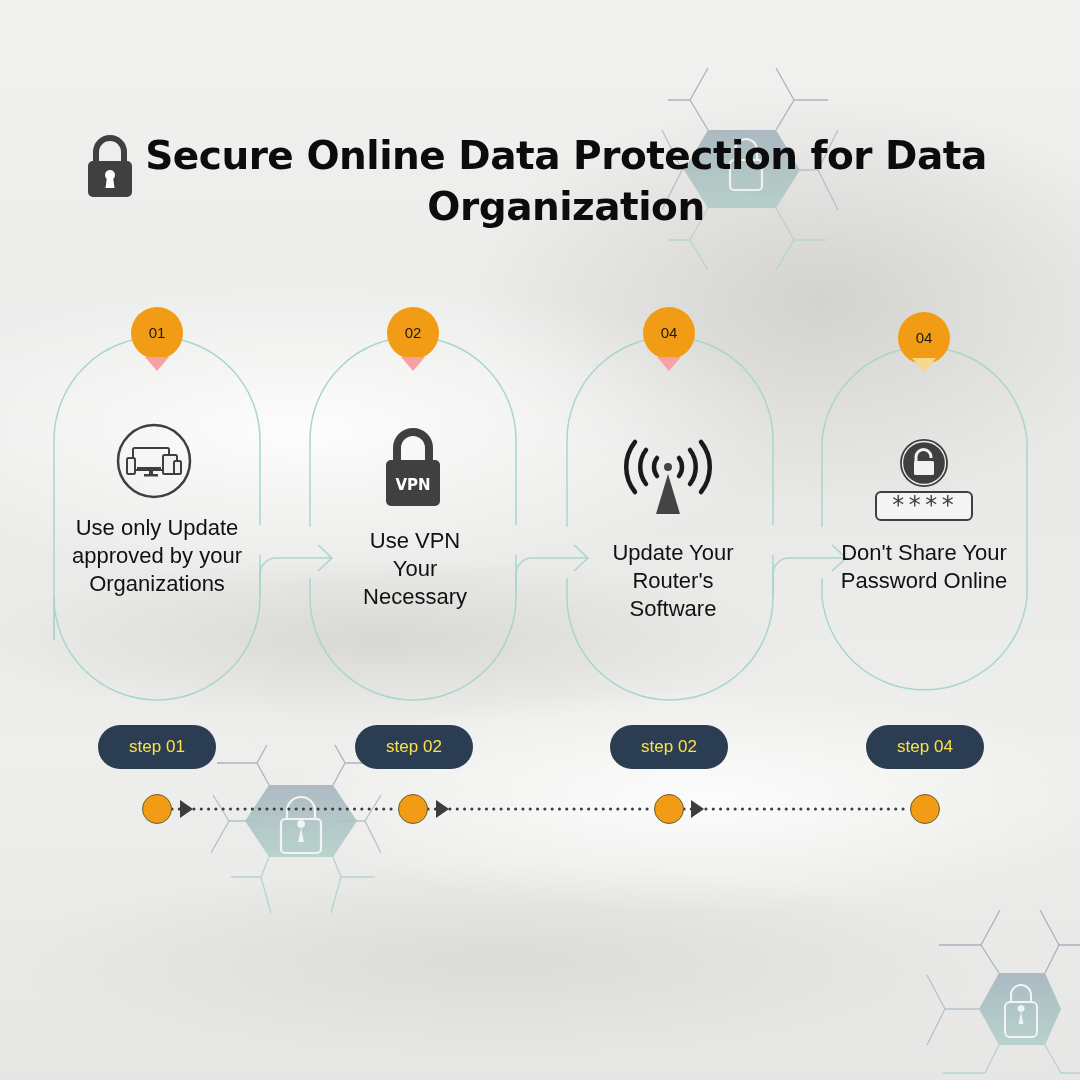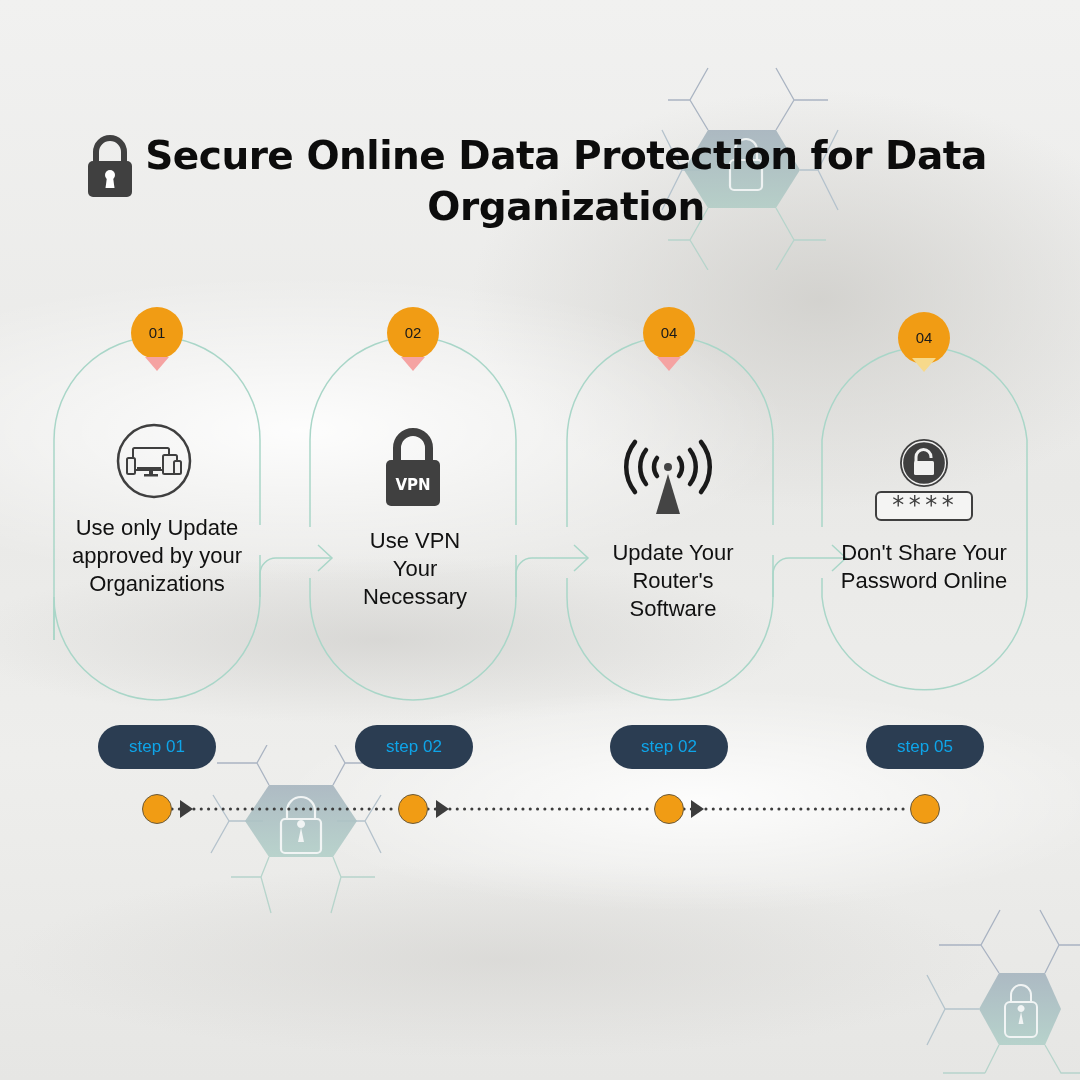--- a/index.html
+++ b/index.html
@@ -43,21 +43,21 @@
     .num-tip.yellow { border-top-color: #f7d98a; }
 
     .card-icon { position: absolute; }
     .card-text {
       position: absolute; width: 200px; text-align: center;
       font-size: 22px; line-height: 28px; color: #111;
     }
 
     .step-pill {
       position: absolute; width: 118px; height: 44px; border-radius: 22px;
-      background: #2b3d52; color: #0ea5e9;
+      background: #2b3d52; color: #fde047;
       font-size: 17px; line-height: 44px; text-align: center;
     }
     .dot {
       position: absolute; width: 30px; height: 30px; border-radius: 50%;
       background: #f19c14; border: 1px solid #6b5a3a;
     }
   </style>
 </head>
 <body>
 
@@ -231,18 +231,18 @@
     <rect x="40" y="23" width="20" height="14" rx="1.5" fill="#f1f1f0"></rect>
     <rect x="2" y="54" width="96" height="28" rx="5" fill="#f4f4f3" stroke="#3f3f3f" stroke-width="2"></rect>
     <text x="50" y="75" text-anchor="middle" font-family="DejaVu Sans Mono, monospace" font-size="24" fill="#3f3f3f" letter-spacing="2">****</text>
   </svg>
   <div class="card-text" style="left:834px;top:539px;width:180px">Don't Share Your Password Online</div>
 </div>
 
 <div class="step-pill" style="left:98px;top:725px">step 01</div>
 <div class="step-pill" style="left:355px;top:725px">step 02</div>
 <div class="step-pill" style="left:610px;top:725px">step 02</div>
-<div class="step-pill" style="left:866px;top:725px">step 05</div>
+<div class="step-pill" style="left:866px;top:725px">step 04</div>
 
 <div class="dot" style="left:142px;top:794px"></div>
 <div class="dot" style="left:398px;top:794px"></div>
 <div class="dot" style="left:654px;top:794px"></div>
 <div class="dot" style="left:910px;top:794px"></div>
 
 </body></html>

